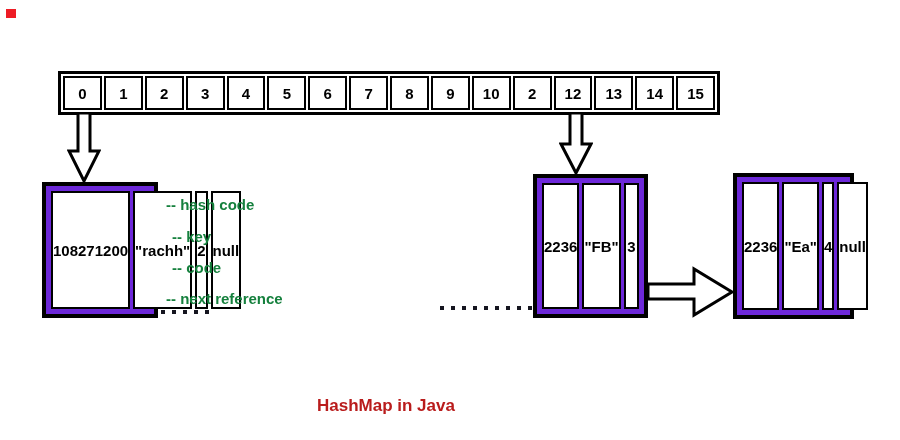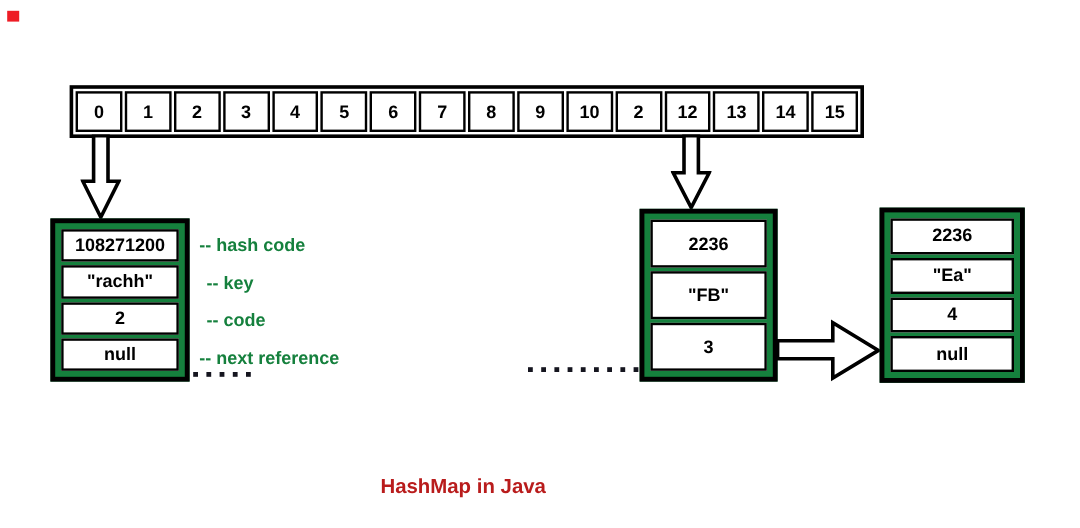--- a/index.html
+++ b/index.html
@@ -42,23 +42,23 @@
     align-items: center;
     justify-content: center;
     font-size: 15px;
   }
 
   
   .node {
     position: absolute;
     border: 4px solid #000;
     box-sizing: border-box;
-    background: #15803d;
+    background: #6d28d9;
     display: flex;
-    flex-direction: column;
+    flex-direction: row;
     gap: 3px;
     padding: 5px;
   }
   .node .row {
     flex: 1;
     border: 2px solid #000;
     box-sizing: border-box;
     display: flex;
     align-items: center;
     justify-content: center;

